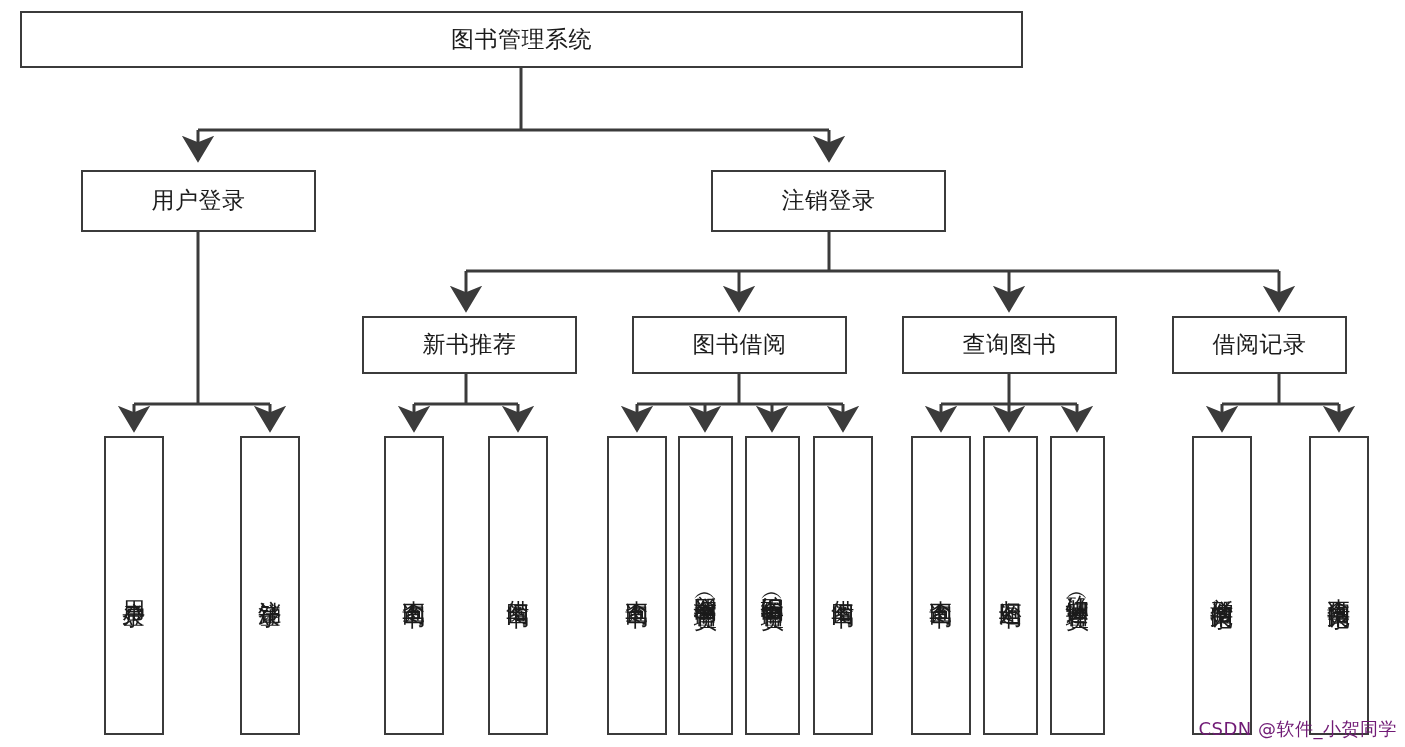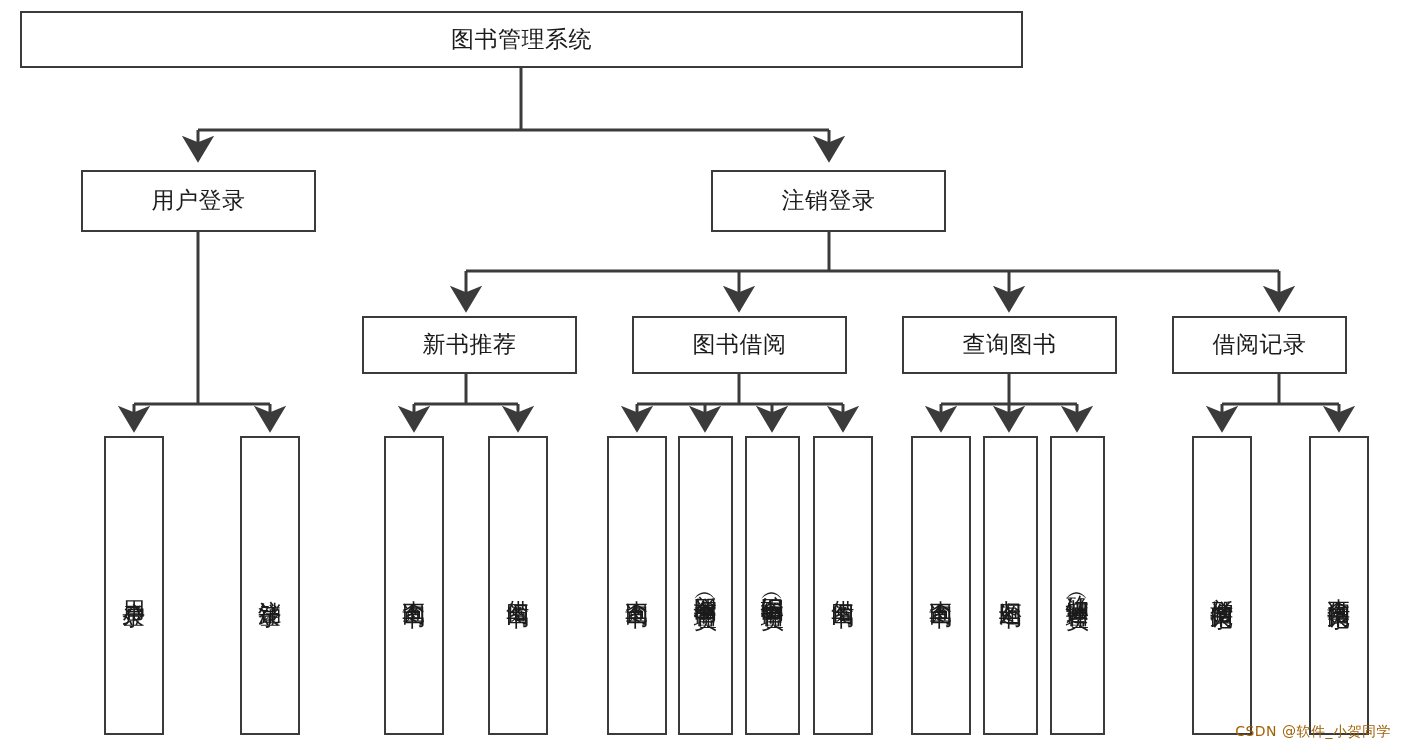--- a/index.html
+++ b/index.html
@@ -57,24 +57,24 @@
   #edges {
     position: absolute;
     left: 0;
     top: 0;
     width: 1405px;
     height: 747px;
     pointer-events: none;
   }
   .watermark {
     position: absolute;
-    right: 14px;
+    right: 8px;
     bottom: 6px;
-    font-size: 14px;
-    color: #a16207;
+    font-size: 18px;
+    color: #701a75;
     letter-spacing: 0.5px;
     white-space: nowrap;
   }
 </style>
 </head>
 <body>
 
 <div id="canvas">
 
   <svg id="edges" viewBox="0 0 1405 747" xmlns="http://www.w3.org/2000/svg">

